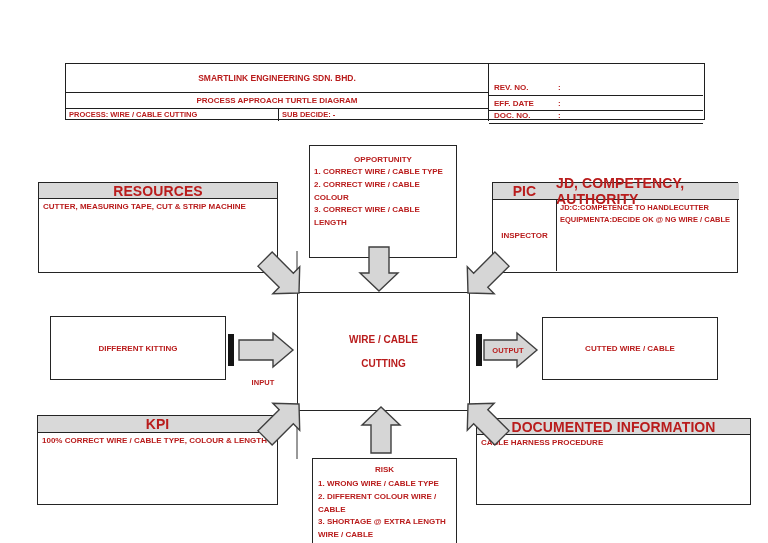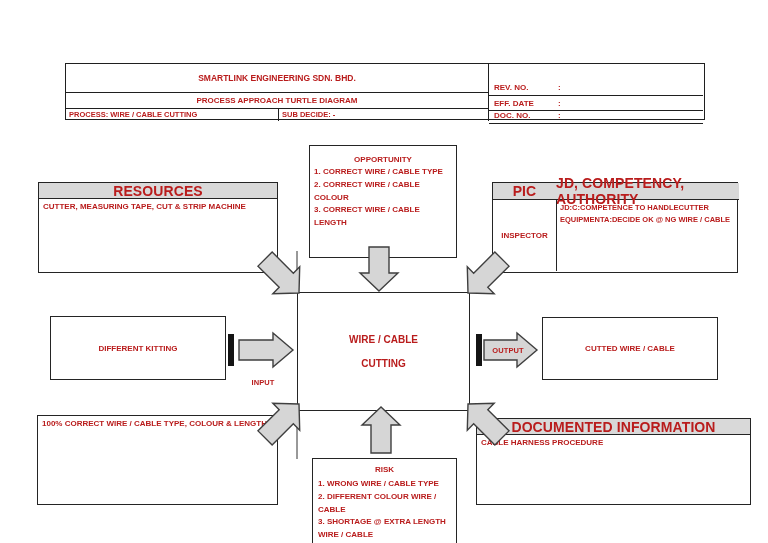--- a/index.html
+++ b/index.html
@@ -95,20 +95,23 @@
   <div class="abs thinbox" style="left:297px; top:292px; width:173px; height:119px; display:flex; flex-direction:column; align-items:center; justify-content:center; gap:13px; font-size:10px;">
     <div>WIRE / CABLE</div>
     <div>CUTTING</div>
   </div>
 
   <div class="abs box center-flex" style="left:542px; top:317px; width:176px; height:63px; font-size:8px;">
     <span>CUTTED WIRE / CABLE</span>
   </div>
 
   <div class="abs box" style="left:37px; top:415px; width:241px; height:90px;">
+    <div class="band" style="height:16px;">
+        <span>KPI</span>
+      </div>
     <div class="body-text" style="line-height:1.5;">100% CORRECT WIRE / CABLE TYPE, COLOUR &amp; LENGTH</div>
   </div>
 
   <div class="abs box" style="left:476px; top:418px; width:275px; height:87px;">
     <div class="band" style="height:15px;">
         <span>DOCUMENTED INFORMATION</span>
       </div>
     <div class="body-text">CABLE HARNESS PROCEDURE</div>
   </div>
 

